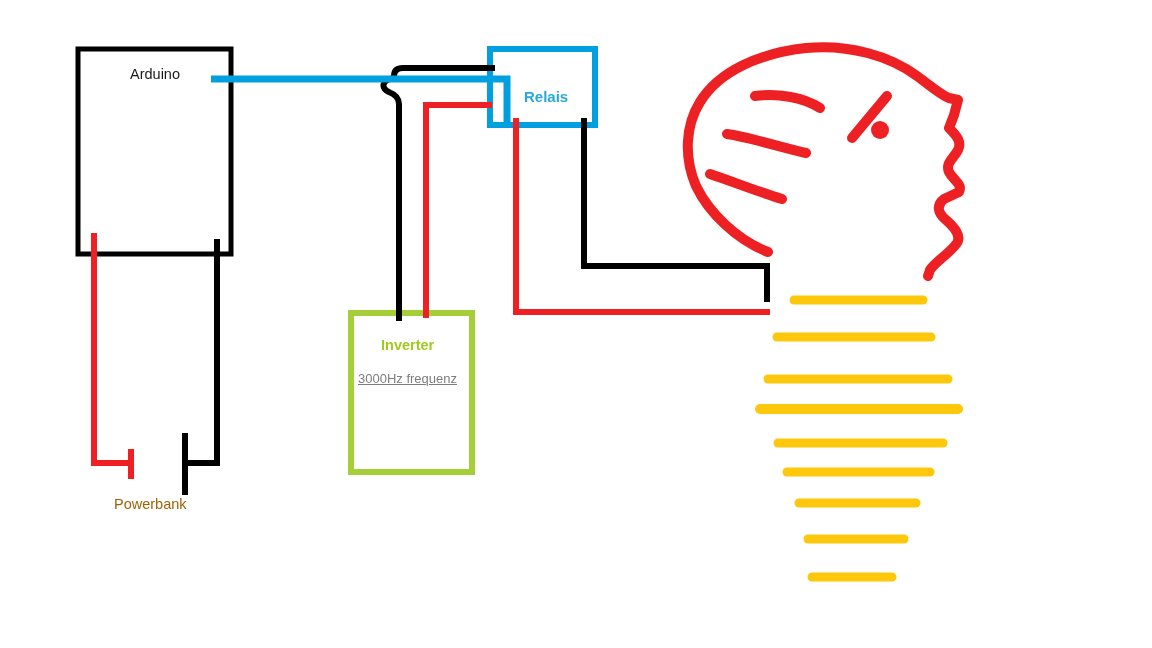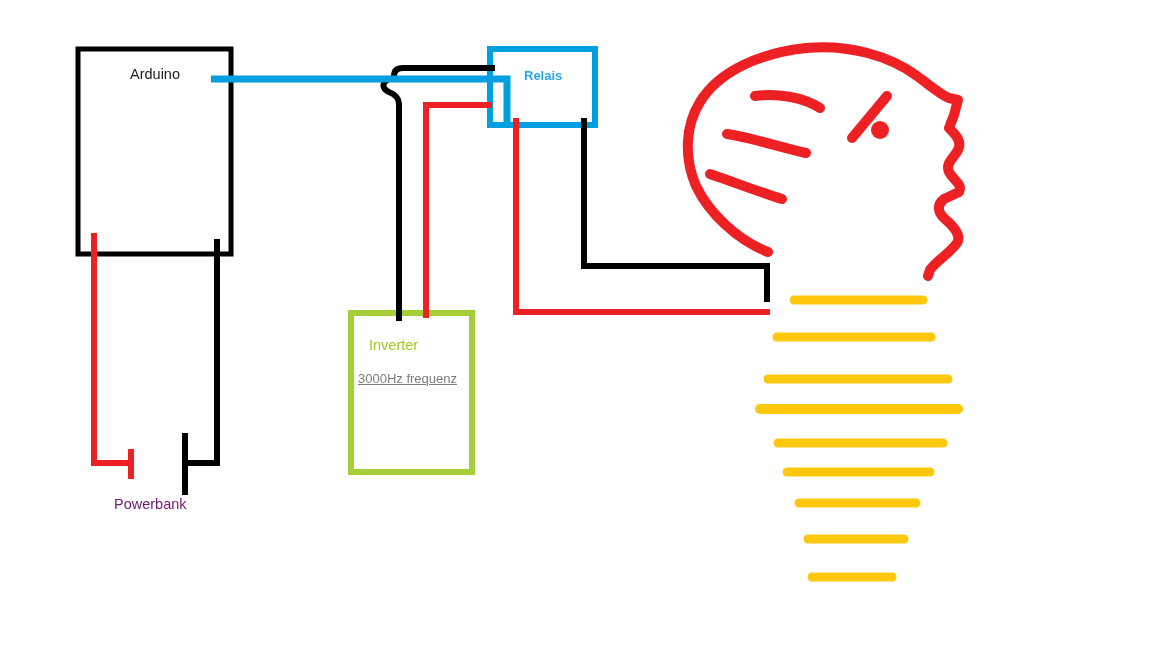--- a/index.html
+++ b/index.html
@@ -34,35 +34,35 @@
   #label-arduino {
     left: 93px;
     top: 66px;
     font-size: 14.5px;
     color: #1a1a1a;
   }
   #label-powerbank {
     left: 77px;
     top: 496px;
     font-size: 14.5px;
-    color: #701a75;
+    color: #a16207;
   }
   #label-relais {
     left: 487px;
-    top: 68px;
-    font-size: 13px;
+    top: 88px;
+    font-size: 15px;
     color: #29a8e0;
     font-weight: 600;
   }
   #label-inverter {
-    left: 332px;
+    left: 344px;
     top: 337px;
     font-size: 14.5px;
     color: #9ecb1e;
-    font-weight: normal;
+    font-weight: bold;
   }
   #label-frequenz {
     left: 321px;
     top: 371px;
     font-size: 13px;
     color: #7d7d7d;
     text-decoration: underline;
   }
 </style>
 </head>

